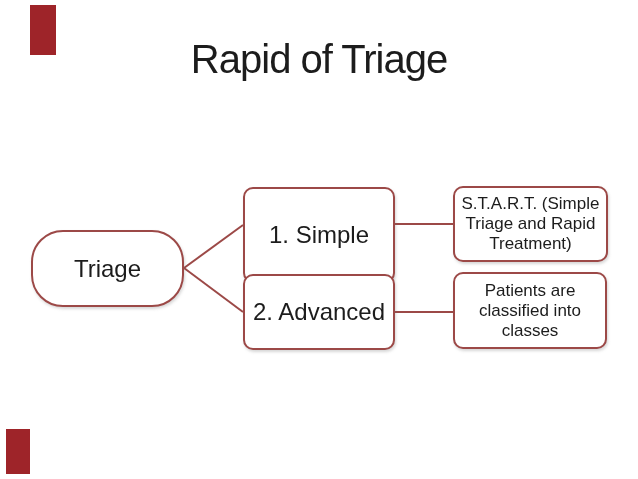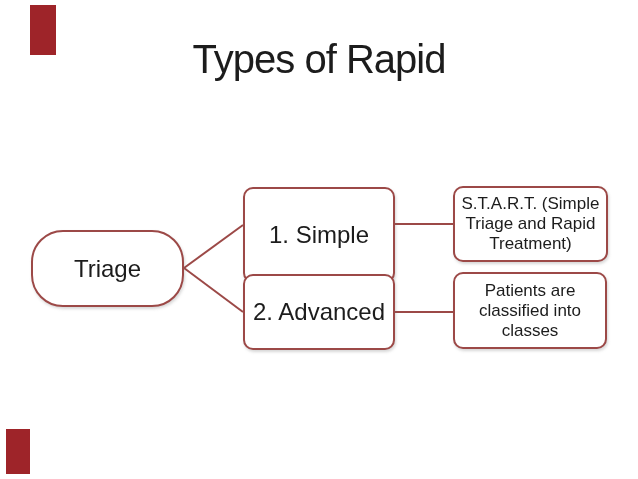--- a/index.html
+++ b/index.html
@@ -55,21 +55,21 @@
   .node.patients { left: 453px; top: 272px; width: 154px; height: 77px; }
 </style>
 </head>
 <body>
 
 <div id="canvas">
 
   <div class="corner-mark top"></div>
   <div class="corner-mark bottom"></div>
 
-  <div class="slide-title">Types of Rapid</div>
+  <div class="slide-title">Rapid of Triage</div>
 
   <svg class="connectors" viewBox="0 0 638 479">
     <line x1="184" y1="268" x2="243" y2="225"></line>
     <line x1="184" y1="268" x2="243" y2="312"></line>
     <line x1="395" y1="224" x2="453" y2="224"></line>
     <line x1="395" y1="312" x2="453" y2="312"></line>
   </svg>
 
   <div class="node lv-main triage">
     <span class="label">Triage</span>

